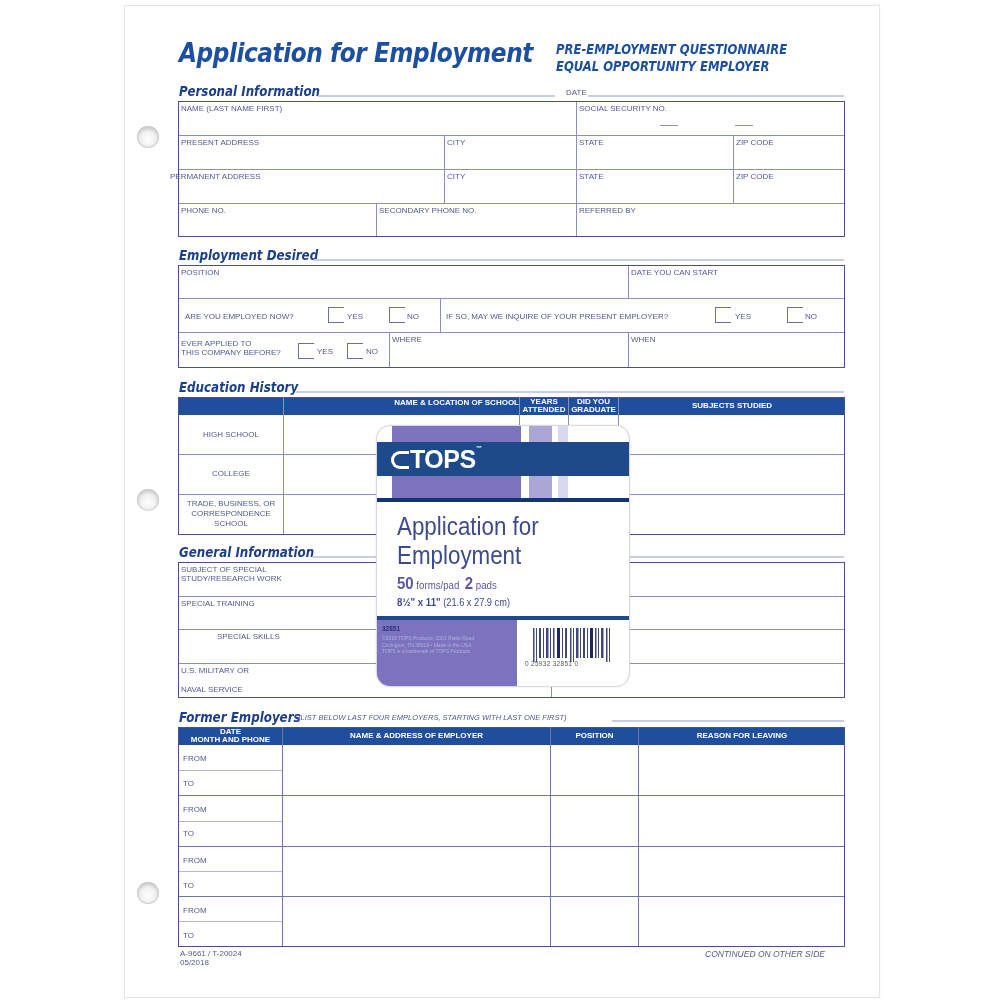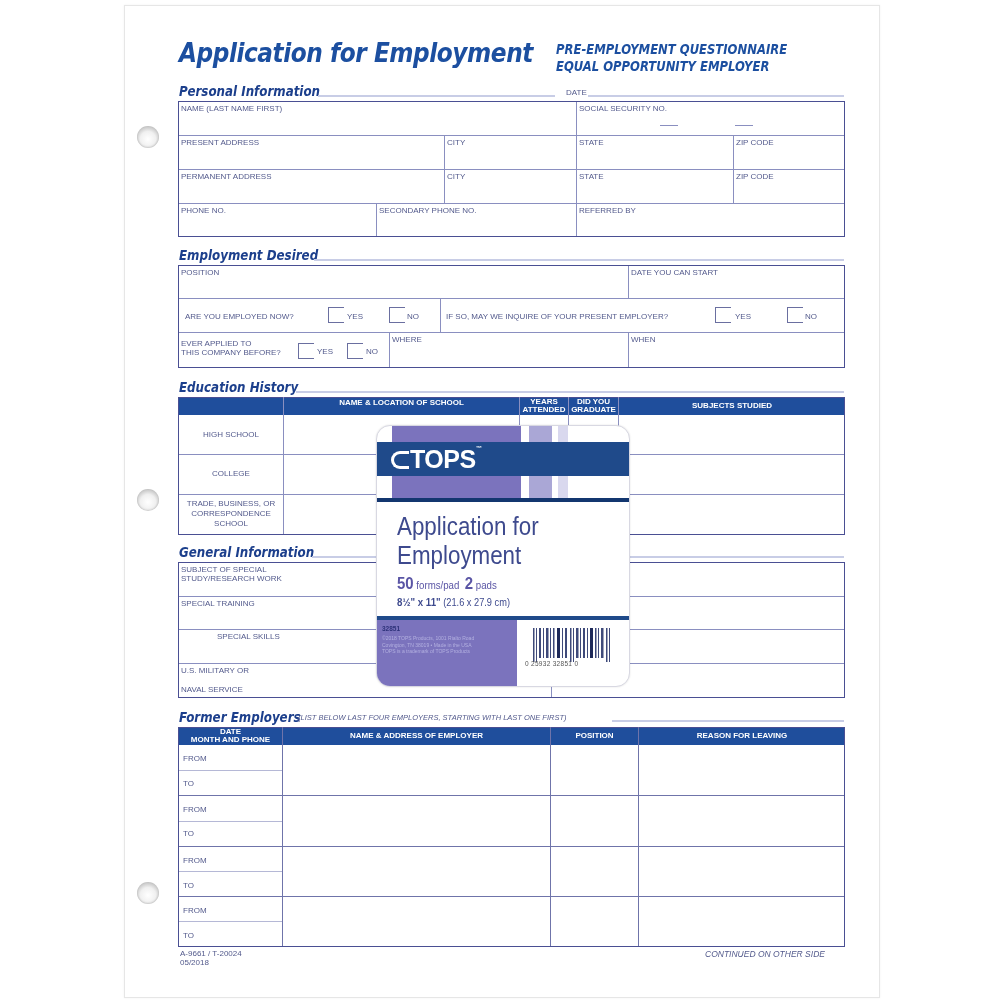--- a/index.html
+++ b/index.html
@@ -69,21 +69,21 @@
 <div class="vl" style="left:376px; top:204px; height:32px;"></div>
 
 <div class="lbl" style="left:181px; top:104px;">NAME (LAST NAME FIRST)</div>
 <div class="lbl" style="left:579px; top:104px;">SOCIAL SECURITY NO.</div>
 <div class="abs" style="left:660px; top:125px; width:18px; height:1px; background:#8a8fc0;"></div>
 <div class="abs" style="left:735px; top:125px; width:18px; height:1px; background:#8a8fc0;"></div>
 <div class="lbl" style="left:181px; top:138px;">PRESENT ADDRESS</div>
 <div class="lbl" style="left:447px; top:138px;">CITY</div>
 <div class="lbl" style="left:579px; top:138px;">STATE</div>
 <div class="lbl" style="left:736px; top:138px;">ZIP CODE</div>
-<div class="lbl" style="left:181px; top:172px;text-align:right;">PERMANENT ADDRESS</div>
+<div class="lbl" style="left:170px; top:172px;text-align:right;">PERMANENT ADDRESS</div>
 <div class="lbl" style="left:447px; top:172px;">CITY</div>
 <div class="lbl" style="left:579px; top:172px;">STATE</div>
 <div class="lbl" style="left:736px; top:172px;">ZIP CODE</div>
 <div class="lbl" style="left:181px; top:206px;">PHONE NO.</div>
 <div class="lbl" style="left:379px; top:206px;">SECONDARY PHONE NO.</div>
 <div class="lbl" style="left:579px; top:206px;">REFERRED BY</div>
 
 <div class="abs section" style="left:179px; top:247px;">Employment Desired</div>
 <div class="rule" style="left:314px; top:259px; width:530px;"></div>
 
@@ -124,21 +124,21 @@
 
 <div class="thead" style="left:178px; top:397px; width:667px; height:18px;"></div>
 <div class="box" style="left:178px; top:397px; width:667px; height:138px;"></div>
 <div class="vl" style="left:283px; top:397px; height:137px; background:#8a8fc0;"></div>
 <div class="vl" style="left:519px; top:397px; height:137px; background:#8a8fc0;"></div>
 <div class="vl" style="left:568px; top:397px; height:137px; background:#8a8fc0;"></div>
 <div class="vl" style="left:618px; top:397px; height:137px; background:#8a8fc0;"></div>
 <div class="hl" style="left:179px; top:454px; width:665px;"></div>
 <div class="hl" style="left:179px; top:494px; width:665px;"></div>
 
-<div class="th" style="left:284px; top:399px; width:235px;">NAME &amp; LOCATION OF SCHOOL</div>
+<div class="th" style="left:284px; top:399px; width:235px;text-align:right;">NAME &amp; LOCATION OF SCHOOL</div>
 <div class="th" style="left:520px; top:398px; width:48px;">YEARS</div>
 <div class="th" style="left:520px; top:406px; width:48px;">ATTENDED</div>
 <div class="th" style="left:569px; top:398px; width:49px;">DID YOU</div>
 <div class="th" style="left:569px; top:406px; width:49px;">GRADUATE</div>
 <div class="th" style="left:619px; top:402px; width:226px;">SUBJECTS STUDIED</div>
 
 <div class="lbl lblc" style="left:179px; top:430px; width:104px;">HIGH SCHOOL</div>
 <div class="lbl lblc" style="left:179px; top:469px; width:104px;">COLLEGE</div>
 <div class="lbl lblc" style="left:179px; top:499px; width:104px;">TRADE, BUSINESS, OR</div>
 <div class="lbl lblc" style="left:179px; top:509px; width:104px;">CORRESPONDENCE</div>

